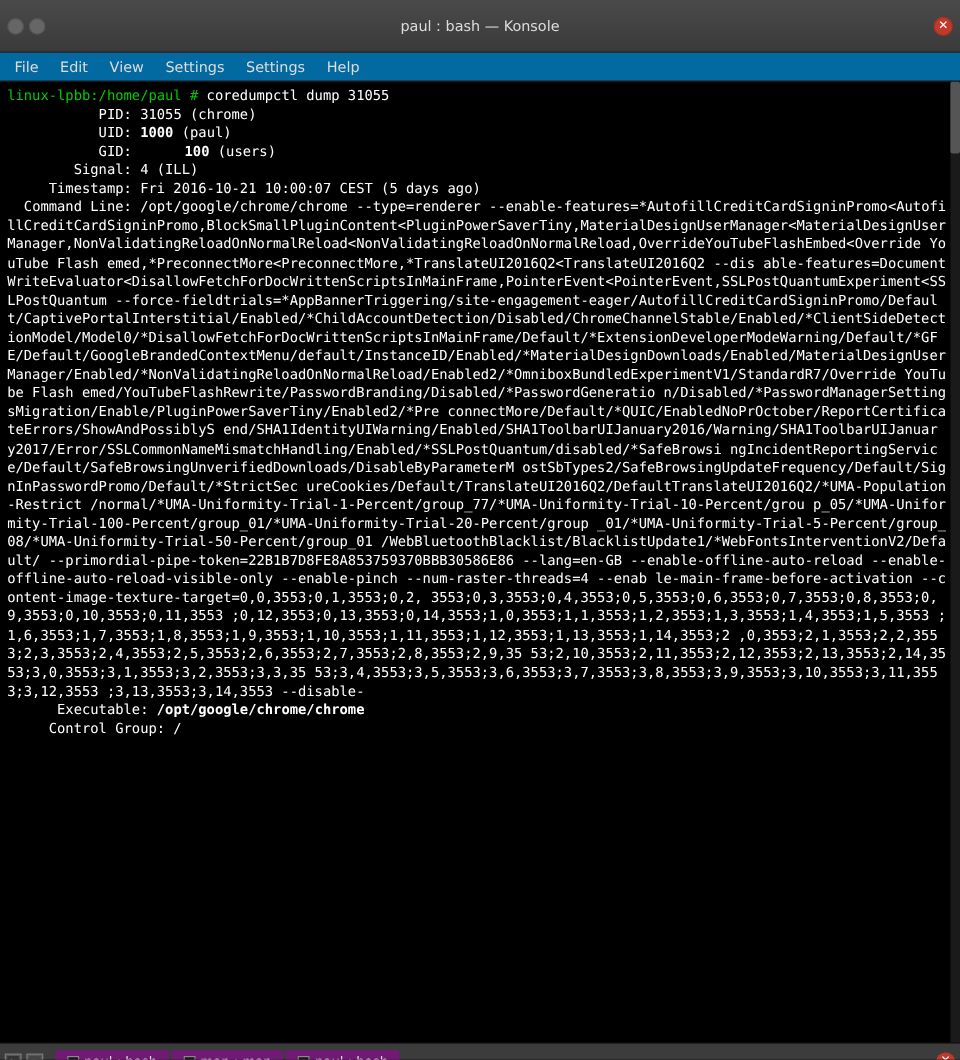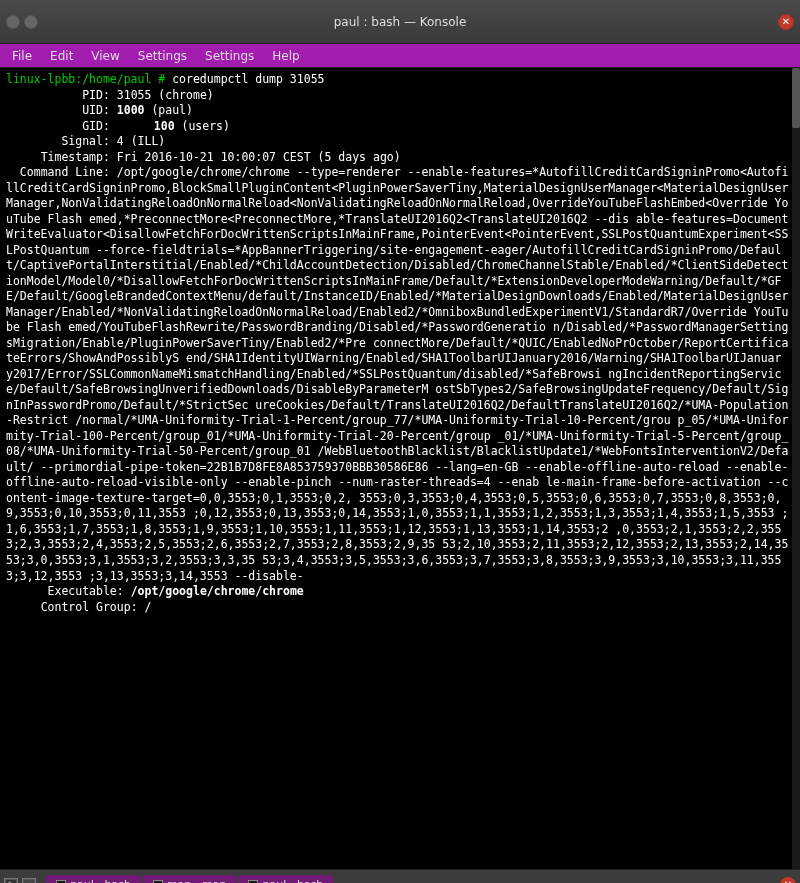--- a/index.html
+++ b/index.html
@@ -53,21 +53,21 @@
       align-items: center;
       justify-content: center;
       color: #fff;
       font-size: 10px;
       cursor: pointer;
       border: 1px solid #a93226;
     }
 
     
     .menu-bar {
-      background: #a21caf;
+      background: #0369a1;
       height: 24px;
       display: flex;
       align-items: center;
       padding: 0 4px;
       border-bottom: 1px solid #222;
       gap: 2px;
     }
     .menu-item {
       color: #ddd;
       font-size: 12px;

